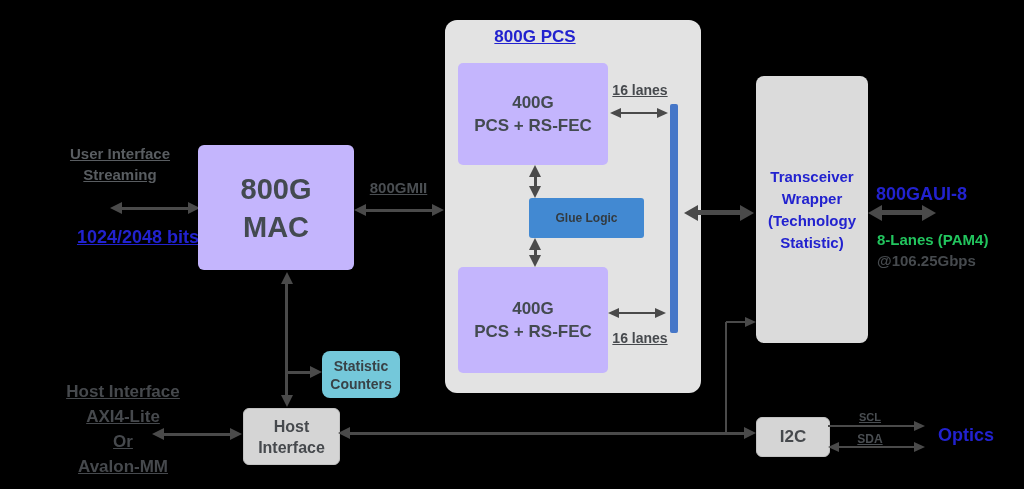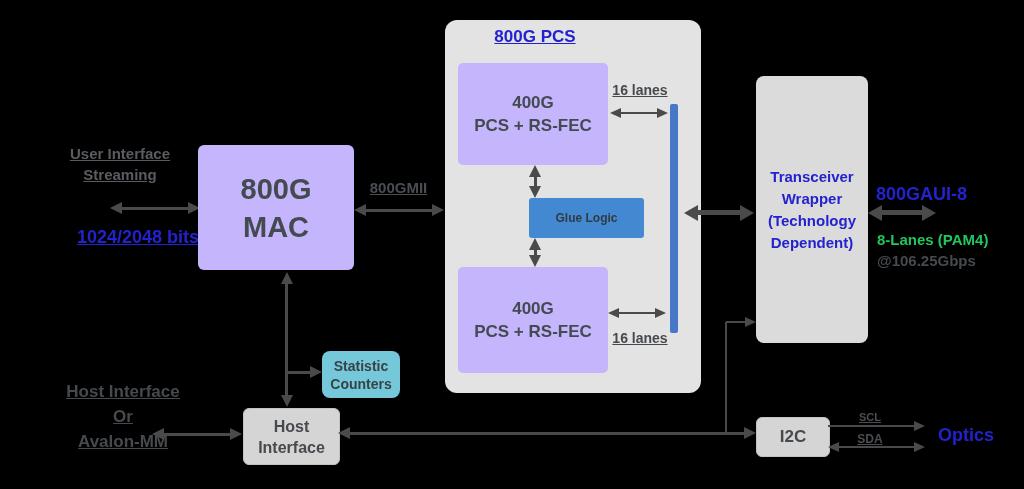--- a/index.html
+++ b/index.html
@@ -100,21 +100,21 @@
   <div class="abs" style="left:670px;top:104px;width:8px;height:229px;background:#4677c8;border-radius:2px;"></div>
 
   <div class="tri tl" style="left:684px;top:205px;"></div>
   <div class="hline5" style="left:696px;top:210px;width:46px;"></div>
   <div class="tri tr" style="left:740px;top:205px;"></div>
 
   <div class="blk blk-wrapper" style="left:756px;top:76px;width:112px;height:267px;font-size:15px;line-height:22px;">
     <div>Transceiver</div>
     <div>Wrapper</div>
     <div>(Technology</div>
-    <div>Dependent)</div>
+    <div>Statistic)</div>
   </div>
 
   <div class="abs t-blue" style="left:876px;top:184px;font-size:18px;">800GAUI-8</div>
   <div class="tri tl" style="left:868px;top:205px;"></div>
   <div class="hline5" style="left:880px;top:210px;width:44px;"></div>
   <div class="tri tr" style="left:922px;top:205px;"></div>
   <div class="abs t-darker" style="left:877px;top:231px;font-size:15px;color:#22c55e;">8-Lanes (PAM4)</div>
   <div class="abs t-darker" style="left:877px;top:252px;font-size:15px;color:#464a4e;">@106.25Gbps</div>
 
   <div class="tri u" style="left:281px;top:272px;"></div>
@@ -129,20 +129,21 @@
     <div>Counters</div>
   </div>
 
   <div class="blk blk-gray" style="left:243px;top:408px;width:95px;height:55px;font-size:16px;line-height:21px;">
     <div>Host</div>
     <div>Interface</div>
   </div>
 
   <div class="abs center t-darker" style="left:10px;top:379px;width:226px;font-size:17px;line-height:25px;">
     <div class="u-line">Host Interface</div>
+    <div>AXI4-Lite</div>
     <div>Or</div>
     <div>Avalon-MM</div>
   </div>
 
   <div class="tri l" style="left:152px;top:428px;"></div>
   <div class="hline" style="left:162px;top:433px;width:70px;"></div>
   <div class="tri r" style="left:230px;top:428px;"></div>
 
   <div class="tri l" style="left:338px;top:427px;"></div>
   <div class="hline" style="left:349px;top:432px;width:396px;"></div>

